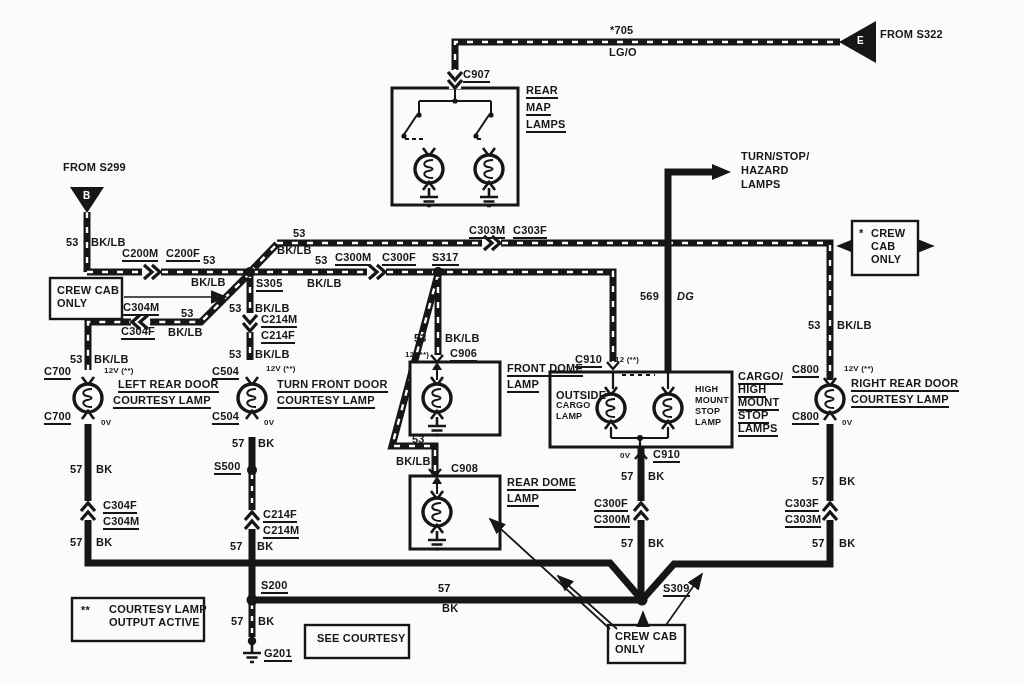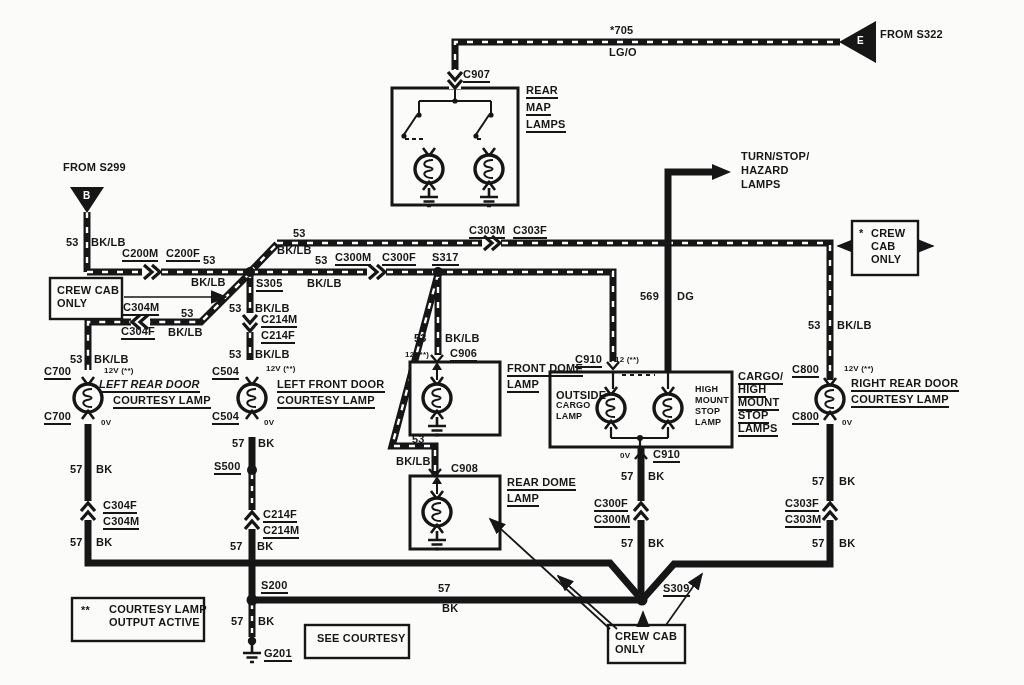--- a/index.html
+++ b/index.html
@@ -211,50 +211,50 @@
       <div class="lbl" style="left: 307px; top: 277px;">BK/LB</div>
       <div class="lbl u" style="left: 469px; top: 224px;">C303M</div>
       <div class="lbl u" style="left: 513px; top: 224px;">C303F</div>
       <div class="lbl" style="left: 57px; top: 284px;">CREW CAB
 ONLY</div>
       <div class="lbl u" style="left: 123px; top: 301px;">C304M</div>
       <div class="lbl" style="left: 181px; top: 307px;">53</div>
       <div class="lbl u" style="left: 121px; top: 325px;">C304F</div>
       <div class="lbl" style="left: 168px; top: 326px;">BK/LB</div>
       <div class="lbl" style="left: 640px; top: 290px;">569</div>
-      <div class="lbl" style="left: 677px; top: 290px;">DG</div>
+      <div class="lbl" style="left: 677px; top: 290px; font-style: italic;">DG</div>
       <div class="lbl" style="left: 808px; top: 319px;">53</div>
       <div class="lbl" style="left: 837px; top: 319px;">BK/LB</div>
       <div class="lbl" style="left: 859px; top: 227px;">*</div>
       <div class="lbl" style="left: 871px; top: 227px;">CREW
 CAB
 ONLY</div>
       <div class="lbl" style="left: 70px; top: 353px;">53</div>
       <div class="lbl" style="left: 94px; top: 353px;">BK/LB</div>
       <div class="lbl u" style="left: 44px; top: 365px;">C700</div>
       <div class="lbl" style="left: 104px; top: 366px; font-size: 8px;">12V (**)</div>
-      <div class="lbl u" style="left: 99px; top: 378px; font-style: italic;">LEFT REAR DOOR</div>
+      <div class="lbl u" style="left: 118px; top: 378px;">LEFT REAR DOOR</div>
       <div class="lbl u" style="left: 113px; top: 394px;">COURTESY LAMP</div>
       <div class="lbl u" style="left: 44px; top: 410px;">C700</div>
       <div class="lbl" style="left: 101px; top: 418px; font-size: 8px;">0V</div>
       <div class="lbl" style="left: 70px; top: 463px;">57</div>
       <div class="lbl" style="left: 96px; top: 463px;">BK</div>
       <div class="lbl u" style="left: 103px; top: 499px;">C304F</div>
       <div class="lbl u" style="left: 103px; top: 515px;">C304M</div>
       <div class="lbl" style="left: 70px; top: 536px;">57</div>
       <div class="lbl" style="left: 96px; top: 536px;">BK</div>
       <div class="lbl" style="left: 229px; top: 302px;">53</div>
       <div class="lbl" style="left: 255px; top: 302px;">BK/LB</div>
       <div class="lbl u" style="left: 261px; top: 313px;">C214M</div>
       <div class="lbl u" style="left: 261px; top: 329px;">C214F</div>
       <div class="lbl" style="left: 229px; top: 348px;">53</div>
       <div class="lbl" style="left: 255px; top: 348px;">BK/LB</div>
       <div class="lbl u" style="left: 212px; top: 365px;">C504</div>
       <div class="lbl" style="left: 266px; top: 364px; font-size: 8px;">12V (**)</div>
-      <div class="lbl u" style="left: 277px; top: 378px;">LEFT FRONT DOOR</div>
+      <div class="lbl u" style="left: 277px; top: 378px;">TURN FRONT DOOR</div>
       <div class="lbl u" style="left: 277px; top: 394px;">COURTESY LAMP</div>
       <div class="lbl u" style="left: 212px; top: 410px;">C504</div>
       <div class="lbl" style="left: 264px; top: 418px; font-size: 8px;">0V</div>
       <div class="lbl" style="left: 232px; top: 437px;">57</div>
       <div class="lbl" style="left: 258px; top: 437px;">BK</div>
       <div class="lbl u" style="left: 214px; top: 460px;">S500</div>
       <div class="lbl u" style="left: 263px; top: 508px;">C214F</div>
       <div class="lbl u" style="left: 263px; top: 524px;">C214M</div>
       <div class="lbl" style="left: 230px; top: 540px;">57</div>
       <div class="lbl" style="left: 257px; top: 540px;">BK</div>

